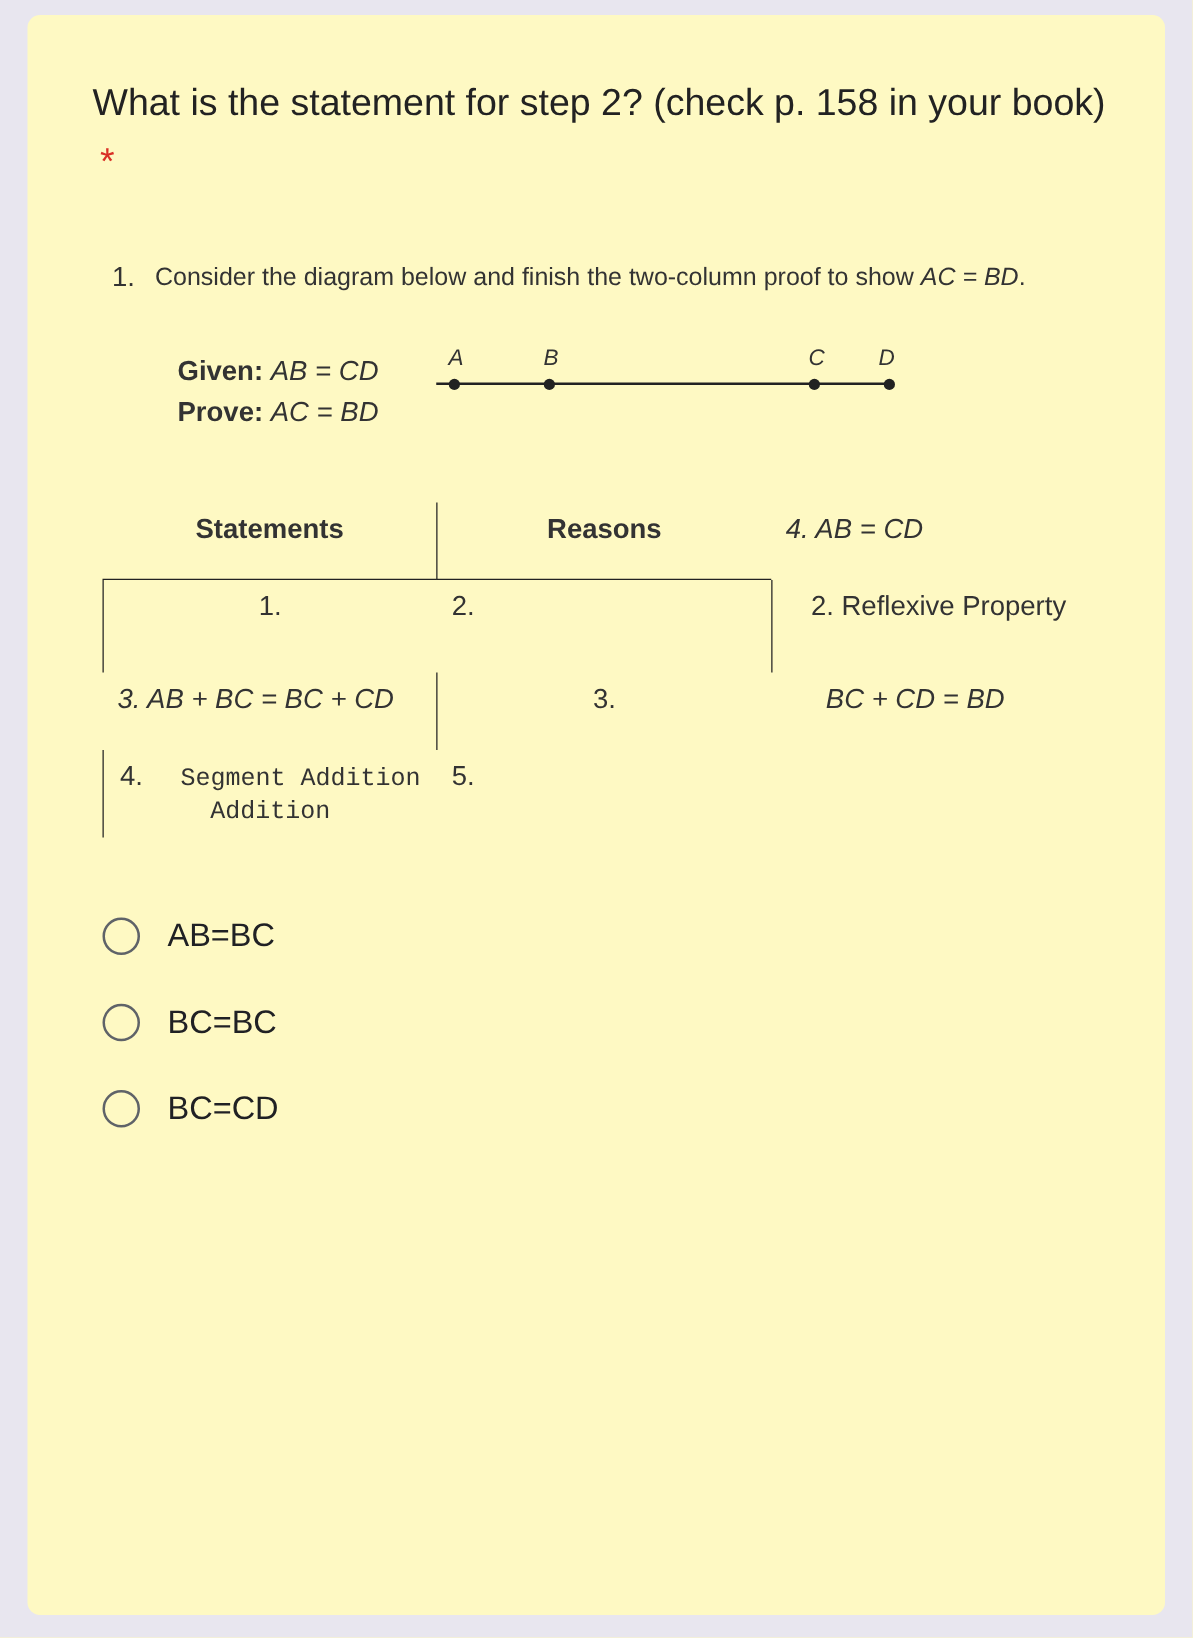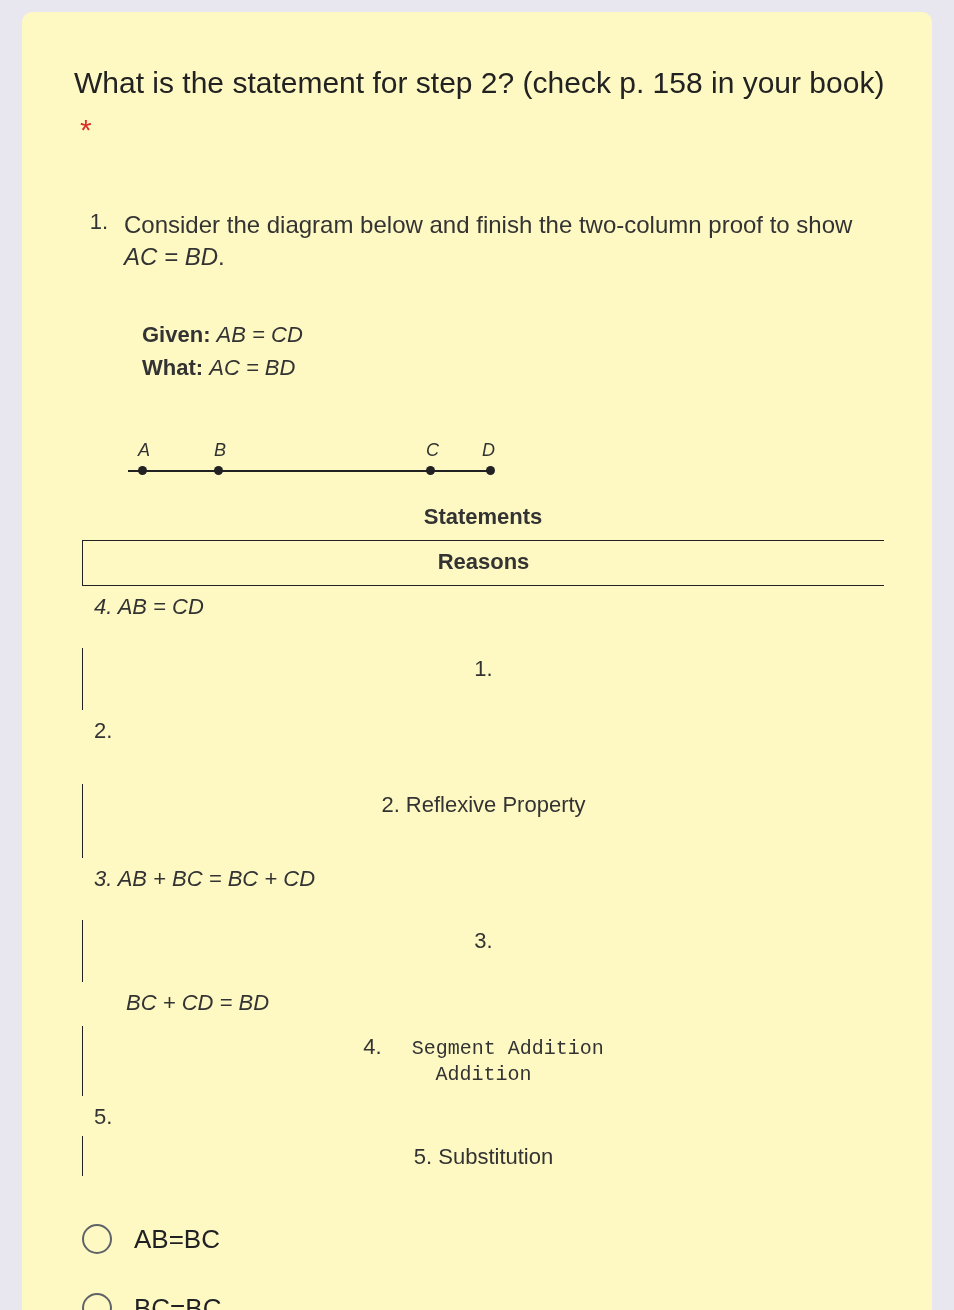--- a/index.html
+++ b/index.html
@@ -36,30 +36,29 @@
     gap: 16px;
     align-items: flex-start;
     margin-bottom: 44px;
   }
   .scan-num {
     font-size: 22px;
     min-width: 26px;
     text-align: right;
   }
   .scan-prompt {
-    font-size: 24px;
+    font-size: 20px;
     line-height: 1.35;
   }
   .italic { font-style: italic; }
   .given-diagram {
     display: flex;
     align-items: flex-start;
     gap: 60px;
     margin: 0 0 56px 60px;
-    flex-direction: column;
   }
   .gp {
     font-size: 22px;
     line-height: 1.5;
   }
   .gp b { font-weight: bold; }
   .diagram {
     flex: 1;
     position: relative;
     height: 60px;
@@ -80,21 +79,21 @@
   .dpoint {
     position: absolute;
     top: 26.5px;
     width: 9px;
     height: 9px;
     border-radius: 50%;
     background: #222;
   }
   .proof-table {
     display: grid;
-    grid-template-columns: 1fr;
+    grid-template-columns: 1fr 1fr 1fr;
     font-size: 22px;
   }
   .proof-table .cell {
     padding: 8px 12px 28px 12px;
     position: relative;
   }
   .hdr {
     font-weight: bold;
     text-align: center;
     border-bottom: 1.5px solid #222;
@@ -104,21 +103,21 @@
     border-left: 1.5px solid #222;
     text-align: center;
   }
   .handwriting {
     font-family: Liberation Mono, monospace;
     font-size: 20px;
     line-height: 1.05;
     padding-left: 24px;
   }
   .options {
-    margin-top: 28px;
+    margin-top: 43px;
     padding-left: 8px;
   }
   .option {
     display: flex;
     align-items: center;
     gap: 22px;
     margin-bottom: 38px;
     cursor: pointer;
   }
   .radio {
@@ -153,21 +152,21 @@
       </div>
     </div>
 
     <div class="given-diagram">
       <div class="gp">
         <div>
           <b>Given:</b>
           <span class="italic">AB = CD</span>
         </div>
         <div>
-          <b>What:</b>
+          <b>Prove:</b>
           <span class="italic">AC = BD</span>
         </div>
       </div>
       <div class="diagram">
         <span class="dlabel" style="left:-4px">A</span>
         <span class="dlabel" style="left:72px">B</span>
         <span class="dlabel" style="left:284px">C</span>
         <span class="dlabel" style="left:340px">D</span>
         <div class="dline" style="left:-14px;width:366px"></div>
         <div class="dpoint" style="left:-4px"></div>
@@ -195,21 +194,20 @@
       </div>
       <div class="cell rcol" style="padding-bottom:10px">
         <span>4.</span>
         <span class="handwriting">
           <span>Segment Addition</span><br>
           <span>Addition</span>
         </span>
       </div>
 
       <div class="cell" style="padding-bottom:6px">5.</div>
-      <div class="cell rcol" style="padding-bottom:6px">5. Substitution</div>
     </div>
   </div>
 
   <div class="options">
     <div class="option">
       <div class="radio"></div>
       <div class="option-label">AB=BC</div>
     </div>
     <div class="option">
       <div class="radio"></div>

